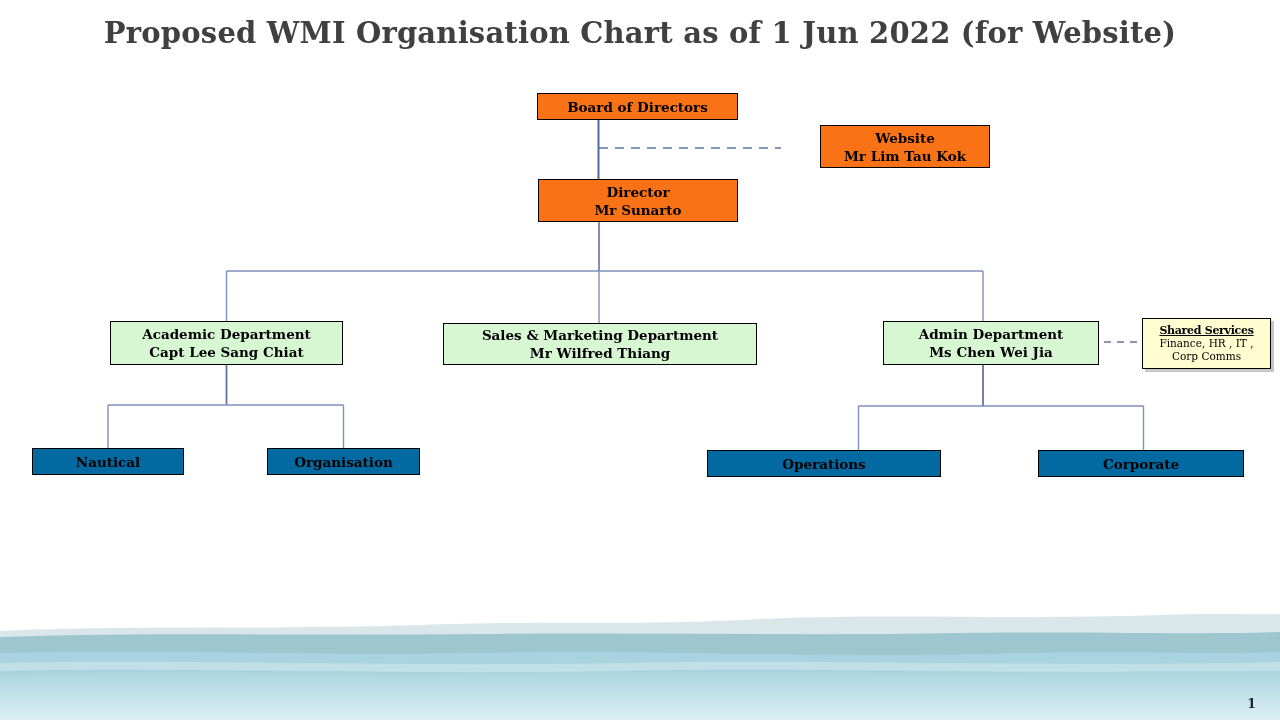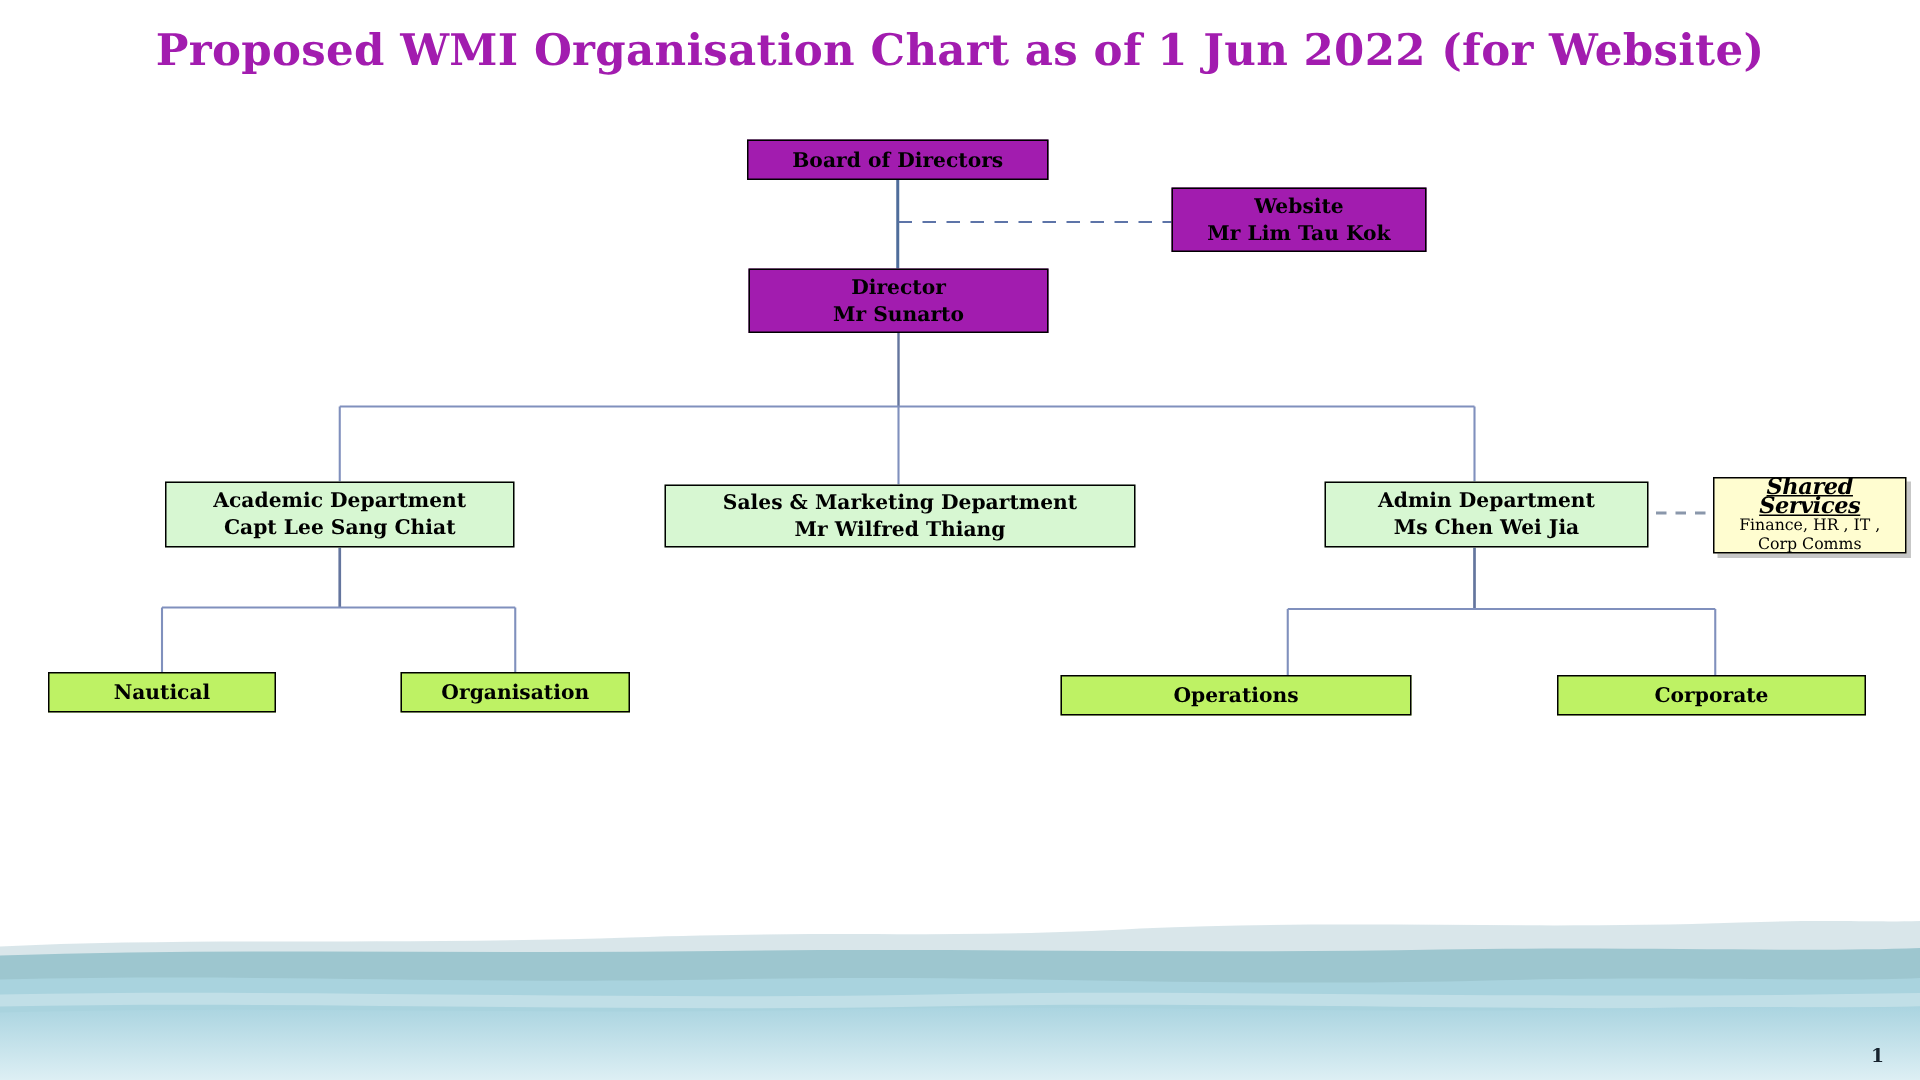--- a/index.html
+++ b/index.html
@@ -14,21 +14,21 @@
   }
 
   .title {
     position: absolute;
     top: 16px;
     left: 0;
     width: 1280px;
     text-align: center;
     font-size: 29px;
     font-weight: bold;
-    color: #a21caf;
+    color: #404040;
     letter-spacing: 0.2px;
   }
 
   .connectors {
     position: absolute;
     top: 0; left: 0;
     width: 1280px; height: 720px;
     pointer-events: none;
   }
 
@@ -38,34 +38,34 @@
     display: flex;
     flex-direction: column;
     align-items: center;
     justify-content: center;
     text-align: center;
     font-weight: bold;
     color: #000000;
     font-size: 13.5px;
     line-height: 18px;
   }
-  .pink   { background: #a21caf; }
+  .pink   { background: #f97316; margin-left: 39px; }
   .green  { background: #d7f7d2; }
-  .cyan   { background: #bef264; text-align: right; }
+  .cyan   { background: #0369a1; text-align: right; }
   .yellow { background: #fffdd0; box-shadow: 3px 3px 0 rgba(130,130,130,0.45); }
 
   #n-board       { left: 498px;  top: 93px;  width: 201px; height: 27px; }
   #n-advisor     { left: 781px;  top: 125px; width: 170px; height: 43px; }
   #n-director    { left: 499px;  top: 179px; width: 200px; height: 43px; }
   #n-academic    { left: 110px;  top: 321px; width: 233px; height: 44px; }
   #n-sales       { left: 443px;  top: 323px; width: 314px; height: 42px; }
   #n-admin       { left: 883px;  top: 321px; width: 216px; height: 44px; }
   #n-shared      { left: 1142px; top: 318px; width: 129px; height: 51px;
                    font-size: 11px; line-height: 13px; }
-  #n-shared .shared-title { font-size: 15px; text-decoration: underline; letter-spacing: -0.3px; font-style: italic; }
+  #n-shared .shared-title { font-size: 11px; text-decoration: underline; letter-spacing: -0.3px; }
   #n-shared .shared-line  { font-weight: normal; font-size: 10.5px; text-align: right; }
   #n-nautical    { left: 32px;   top: 448px; width: 152px; height: 27px; }
   #n-engineering { left: 267px;  top: 448px; width: 153px; height: 27px; }
   #n-operations  { left: 707px;  top: 450px; width: 234px; height: 27px; }
   #n-corporate   { left: 1038px; top: 450px; width: 206px; height: 27px; }
 
   .waves {
     position: absolute;
     left: 0; bottom: 0;
     width: 1280px; height: 115px;

